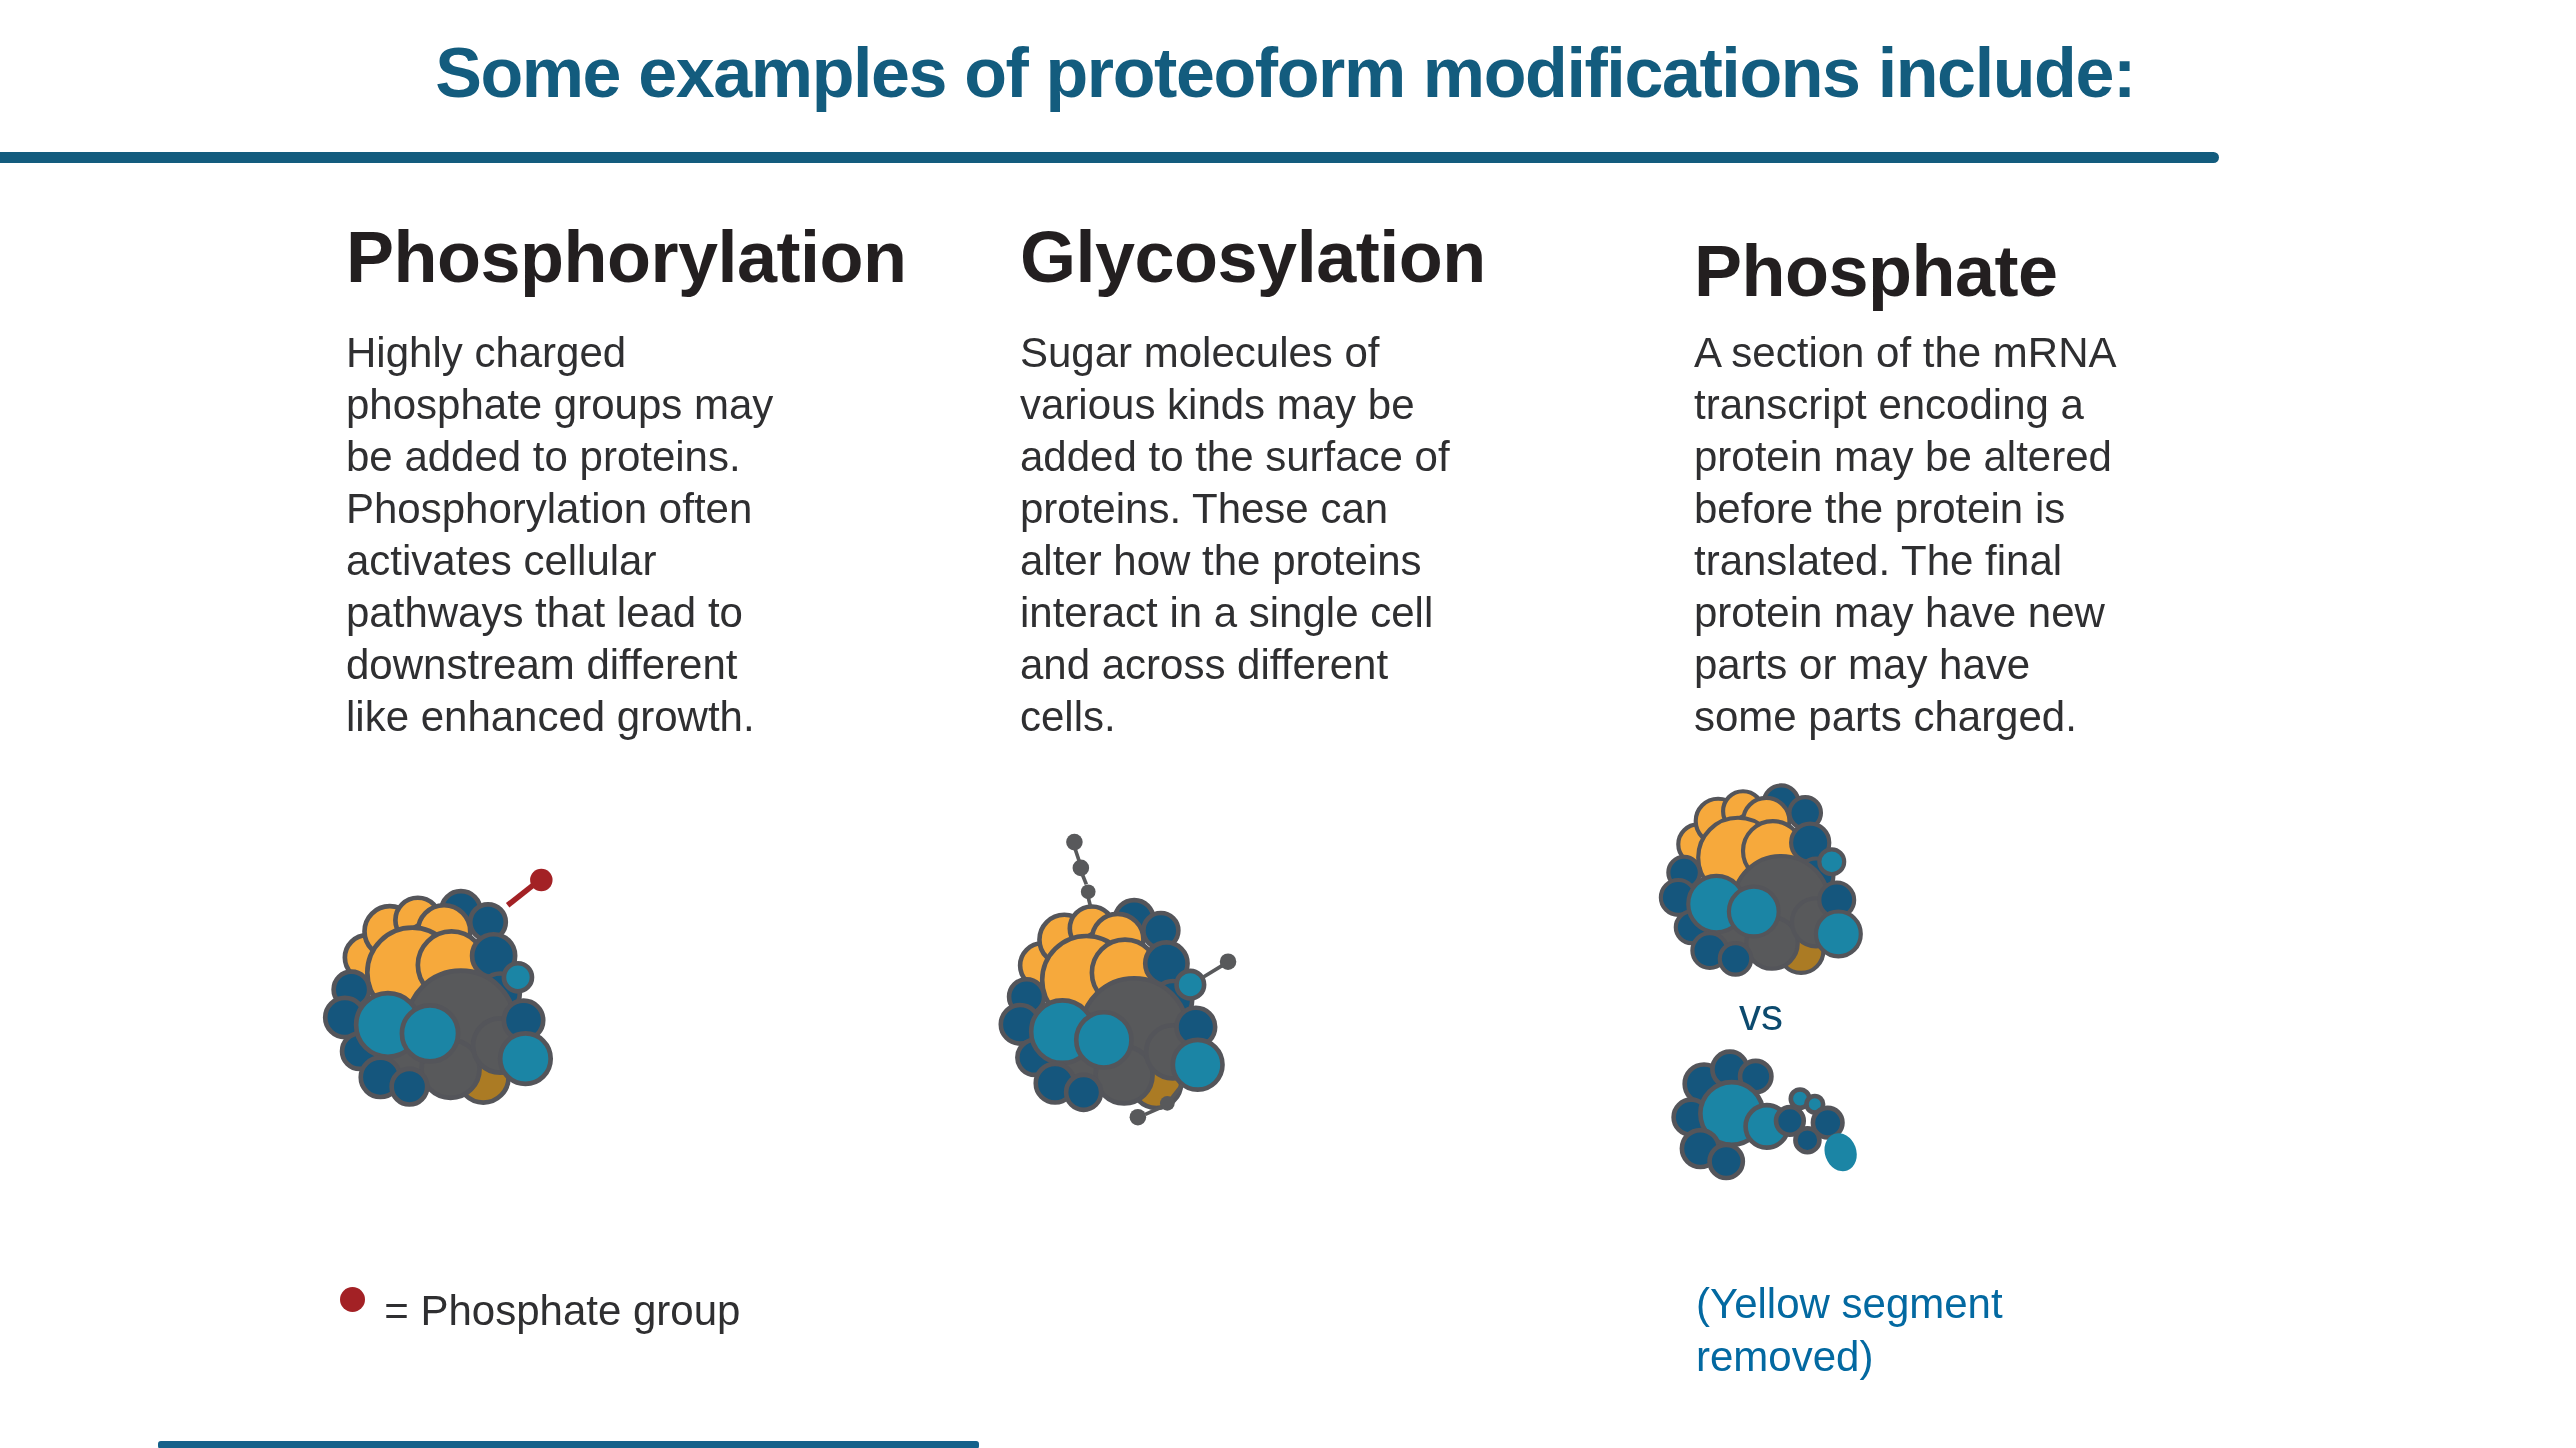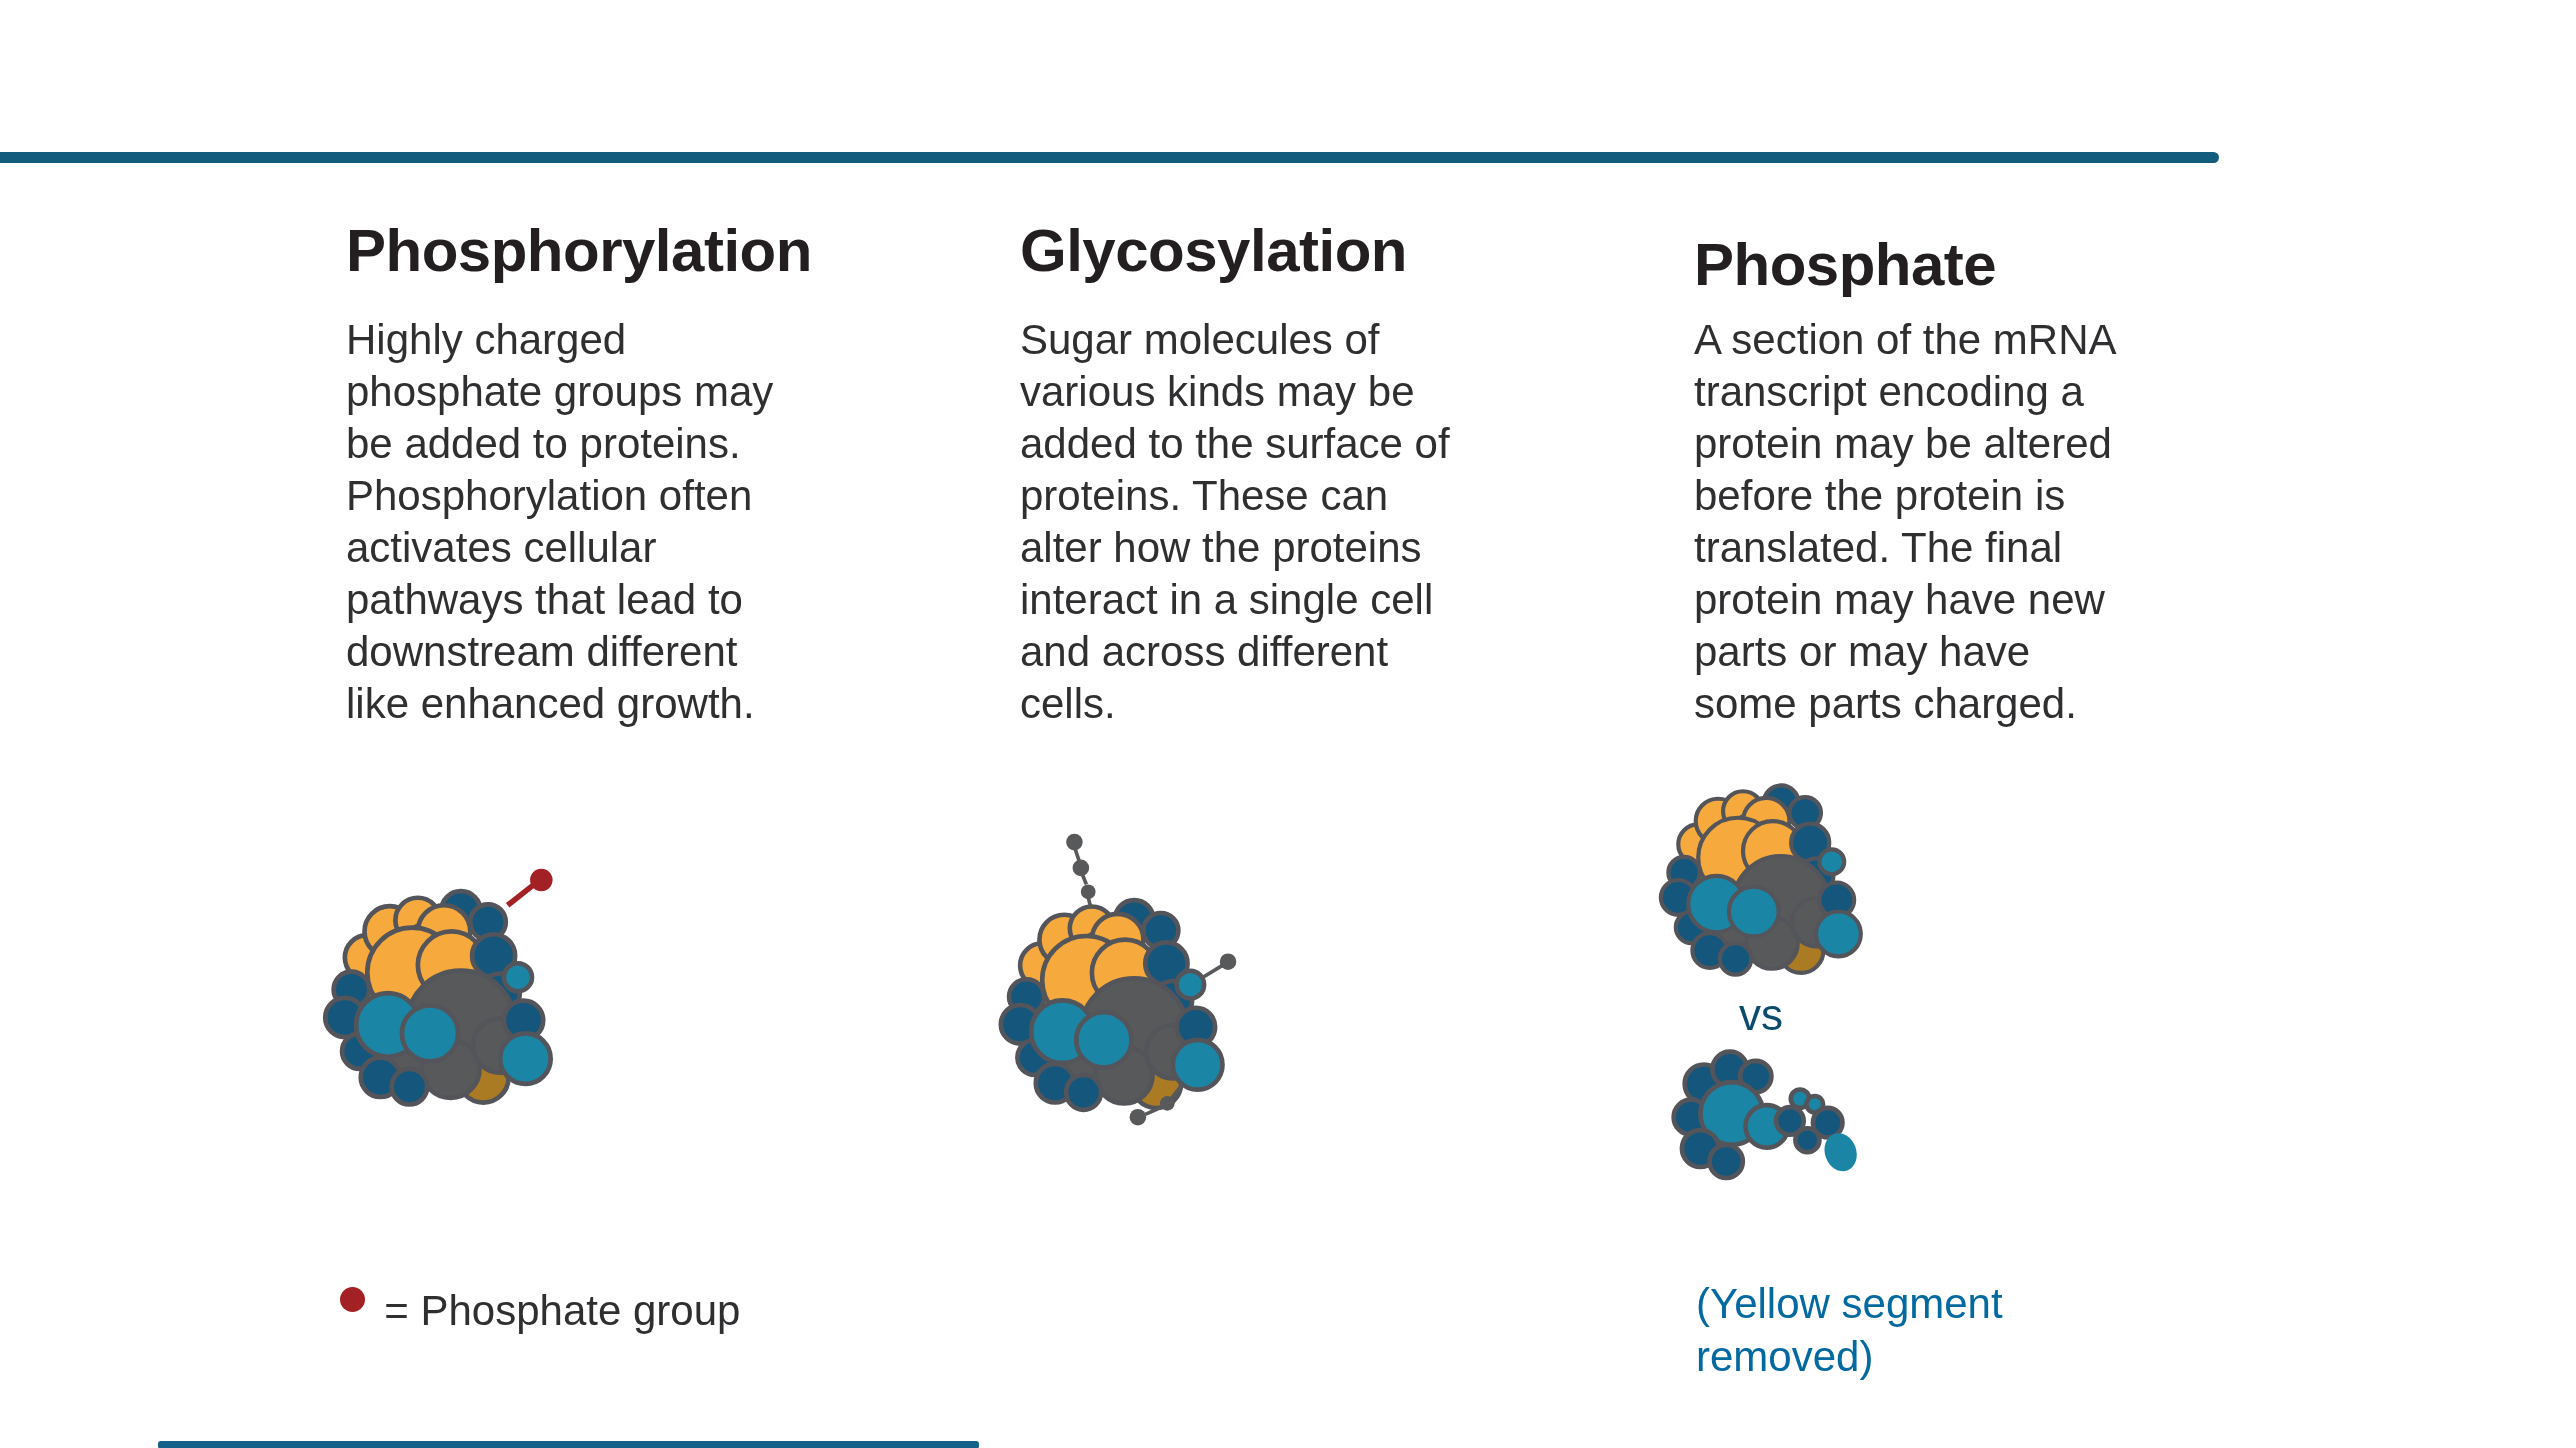--- a/index.html
+++ b/index.html
@@ -6,21 +6,21 @@
   .page{position:relative;width:2576px;height:1449px;background:#ffffff;overflow:hidden;
         font-family:"Liberation Sans","DejaVu Sans",sans-serif;}
   .title{position:absolute;left:319px;top:33px;width:1932px;text-align:center;
          font-size:70px;font-weight:bold;letter-spacing:-1.4px;color:#135C7E;margin:0;}
   .divider{position:absolute;left:0;top:152px;width:2219px;height:10.6px;background:#135C7E;
            border-radius:0 5.8px 5.8px 0;}
   .col{position:absolute;top:216px;width:618px;}
   .col-1{left:346px;}
   .col-2{left:1020px;}
   .col-3{left:1694px;}
-  .col-heading{font-size:60px;font-weight:bold;color:#231F20;margin:0;letter-spacing:-0.5px;}
+  .col-heading{font-size:72px;font-weight:bold;color:#231F20;margin:0;letter-spacing:-0.5px;}
   .col-3 .col-heading{position:relative;top:13.5px;}
   .col-body{margin:0;padding-top:29px;font-size:42px;line-height:52px;color:#2F2F31;
             white-space:pre-line;}
   .legend{position:absolute;display:flex;align-items:flex-start;gap:19.3px;}
   .legend-1{left:340px;top:1287px;}
   .legend-2{left:1010px;top:1287px;}
   .legend-dot{width:25px;height:25px;border-radius:50%;flex:0 0 auto;}
   .dot-red{background:#A32125;}
   .dot-gray{background:#58595B;}
   .legend-label{font-size:42px;color:#2F2F31;}
@@ -40,20 +40,21 @@
   .sugar{fill:#58595B;stroke:none;}
   .chain{stroke:#58595B;stroke-width:4;}
   .phos{fill:#A32125;}
   .phosline{stroke:#A32125;stroke-width:6;}
 </style>
 </head>
 <body>
 
 <div class="page">
 
+  <h1 class="title">Some examples of proteoform modifications include:</h1>
   <div class="divider"></div>
 
   <svg width="0" height="0" style="position:absolute" aria-hidden="true">
     <defs>
       <g id="protein-full" class="pc">
         <circle class="db" cx="152" cy="36" r="21"></circle>
         <circle class="db" cx="181" cy="48" r="19"></circle>
         <circle class="or" cx="52" cy="86" r="24"></circle>
         <circle class="or" cx="76" cy="58" r="27"></circle>
         <circle class="or" cx="106" cy="46" r="24"></circle>

